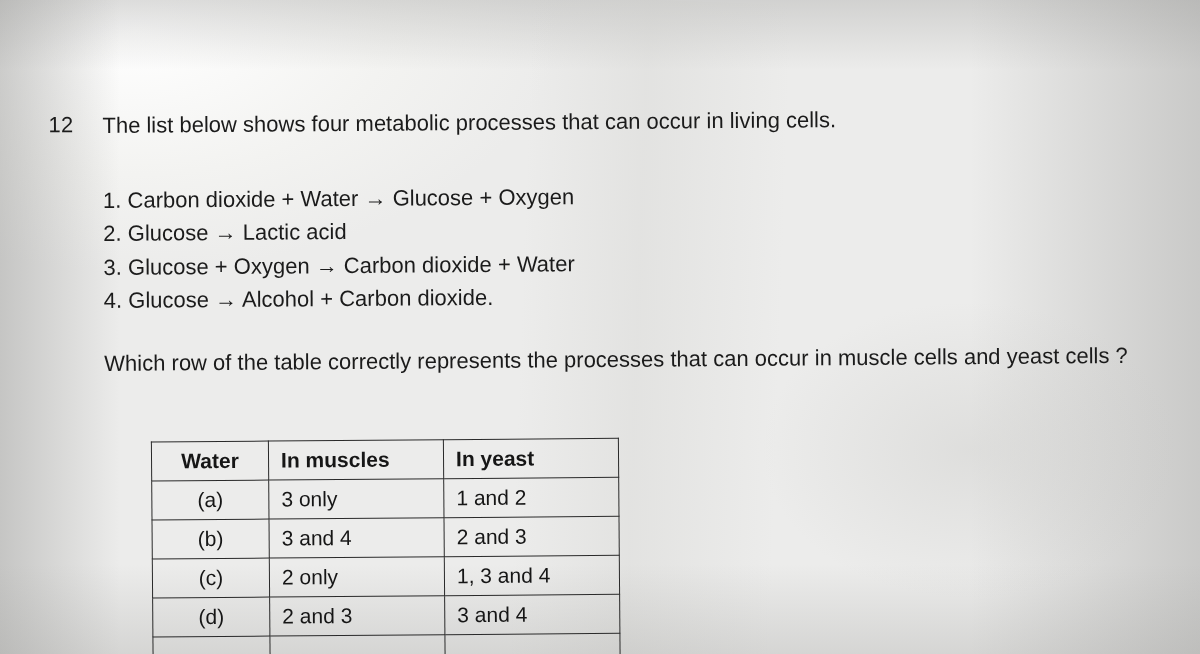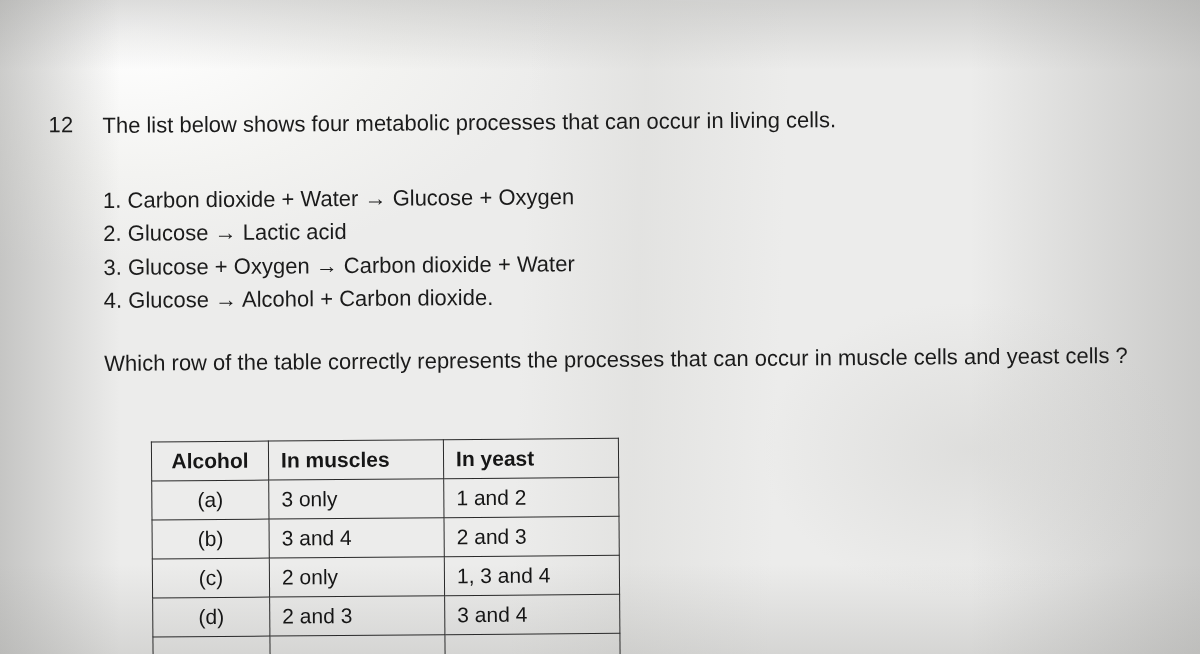--- a/index.html
+++ b/index.html
@@ -169,21 +169,21 @@
       <div class="item">3. Glucose + Oxygen  → Carbon dioxide + Water</div>
       <div class="item">4. Glucose → Alcohol + Carbon dioxide.</div>
     </div>
 
     <div class="q-ask">Which row of the table correctly represents the processes that can occur in muscle cells and yeast cells ?</div>
 
     <div class="table-wrap">
       <table class="answers">
         <thead>
           <tr>
-            <th class="opt">Alcohol</th>
+            <th class="opt">Water</th>
             <th class="col-muscles">In muscles</th>
             <th class="col-yeast">In yeast</th>
           </tr>
         </thead>
         <tbody>
           <tr>
             <td class="opt">(a)</td>
             <td class="col-muscles">3 only</td>
             <td class="col-yeast">1 and 2</td>
           </tr>

